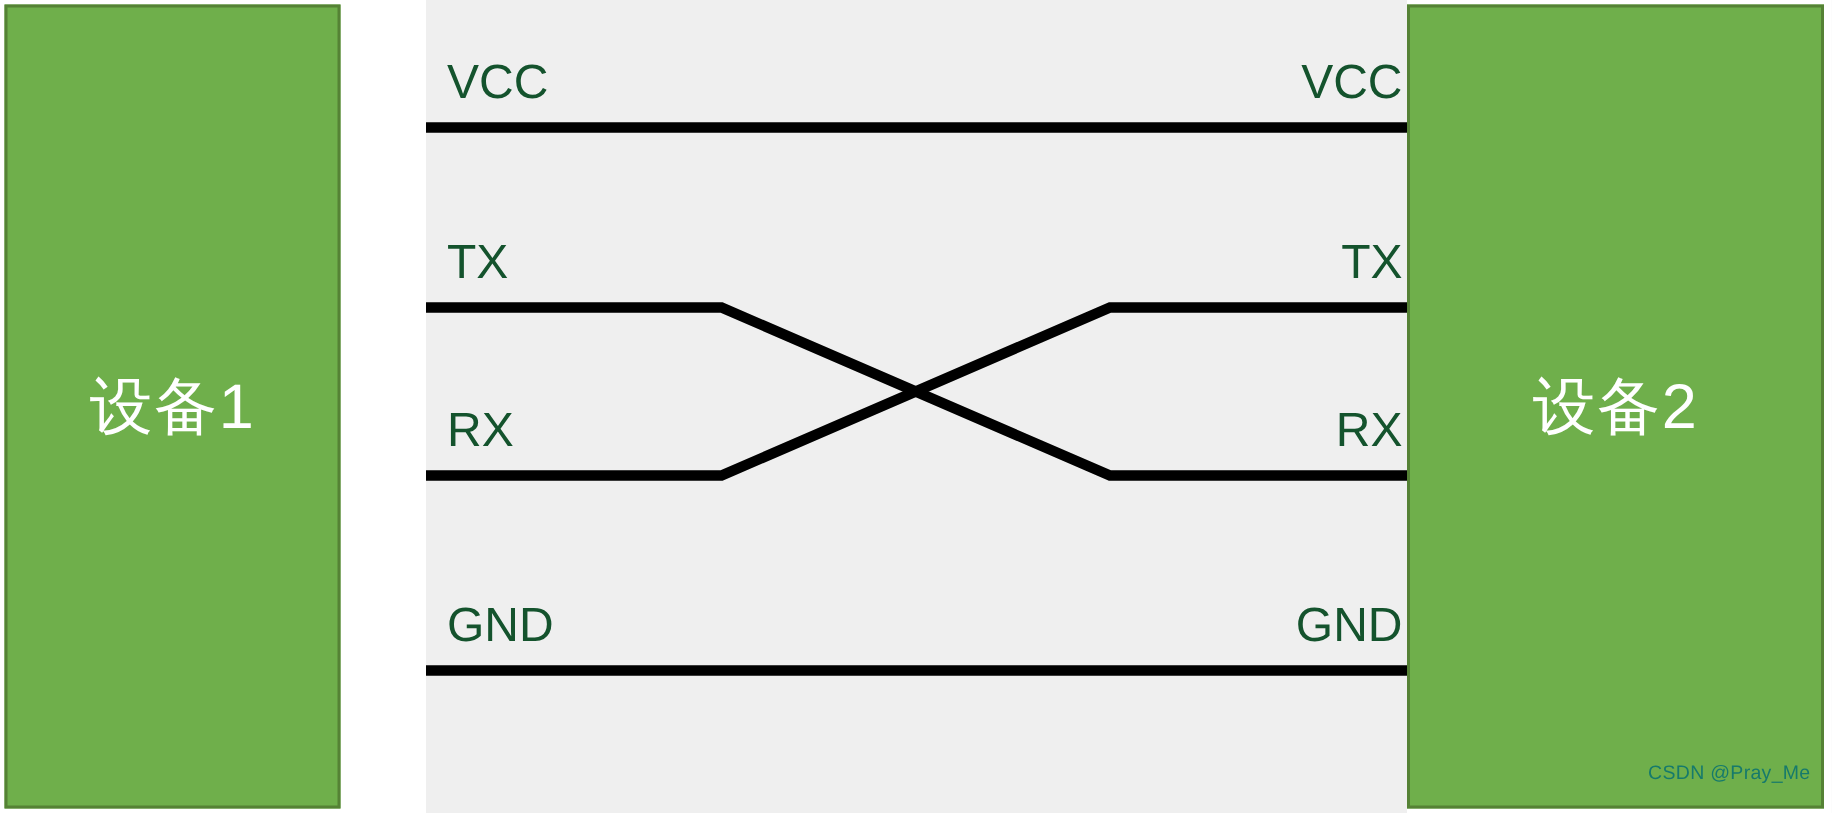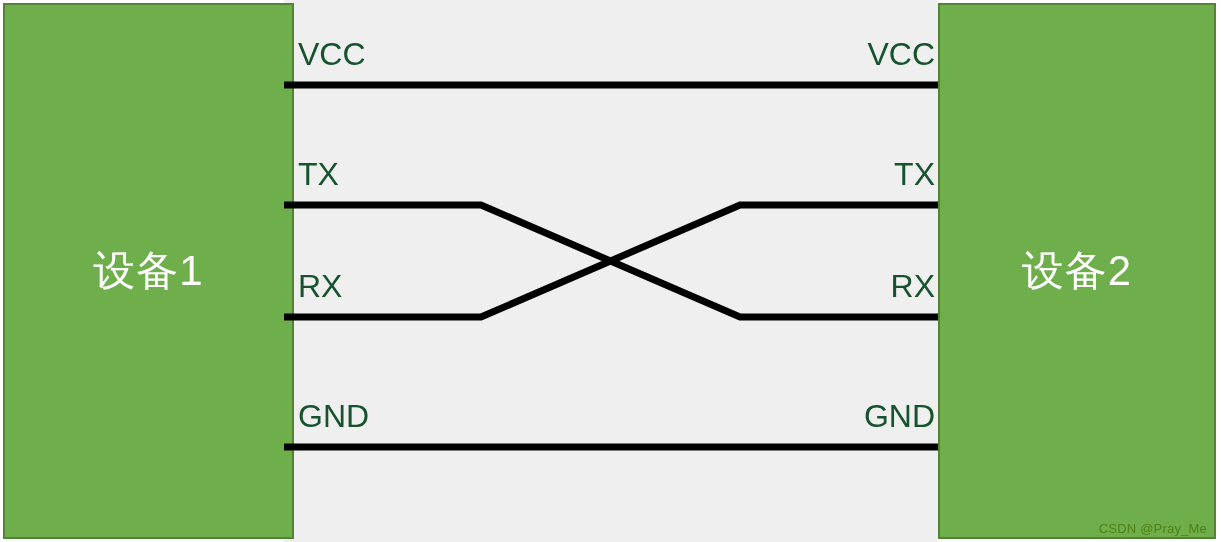--- a/index.html
+++ b/index.html
@@ -29,21 +29,21 @@
     position: absolute;
     top: 3px;
     height: 536px;
     background: #6faf4b;
     border: 2px solid #558235;
     box-sizing: border-box;
     display: flex;
     align-items: center;
     justify-content: center;
   }
-  .device-box.left  { left: 3px;  width: 291px; }
+  .device-box.left  { left: 3px;  width: 224px; }
   .device-box.right { left: 938px; width: 278px; }
   .device-label {
     color: #ffffff;
     font-size: 42px;
     line-height: 1;
     letter-spacing: 1px;
     white-space: nowrap;
     user-select: none;
   }
   
@@ -63,23 +63,23 @@
     color: #14532d;
     white-space: nowrap;
     user-select: none;
   }
   .pin-label.left-side  { left: 298px; text-align: left; }
   .pin-label.right-side { right: 286px; text-align: right; }
   
   .watermark {
     position: absolute;
     right: 14px;
-    bottom: 6px;
+    bottom: 20px;
     font-size: 13px;
-    color: #4d7c0f;
+    color: #0f766e;
     opacity: 0.92;
     letter-spacing: 0.2px;
     white-space: nowrap;
     user-select: none;
   }
 </style>
 </head>
 <body>
 
 <div id="canvas">

